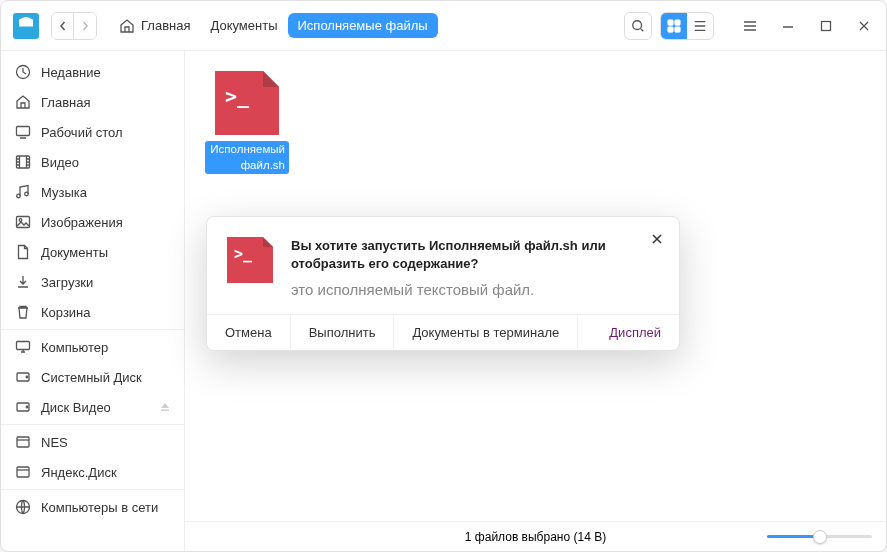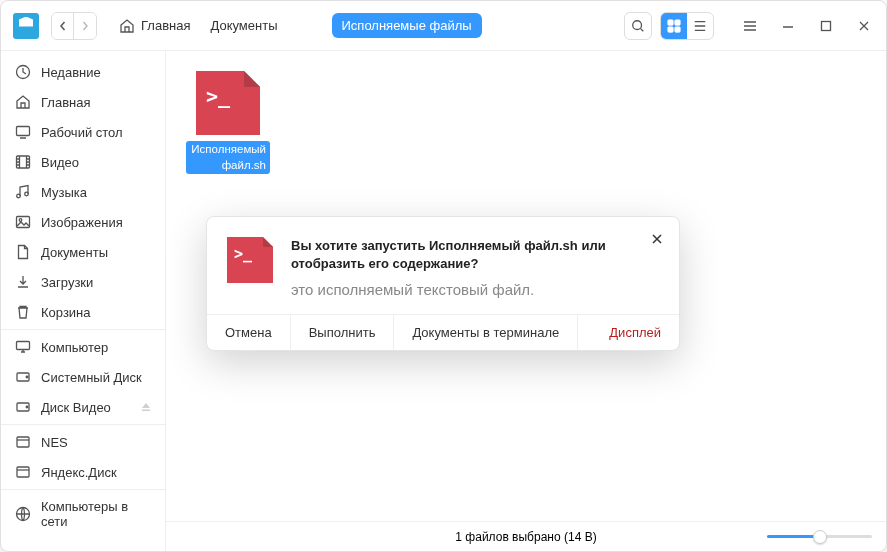--- a/index.html
+++ b/index.html
@@ -7,32 +7,32 @@
 .window { width: 887px; height: 552px; background: #fff; border: 1px solid #e0e0e0; border-radius: 8px; box-shadow: 0 10px 40px rgba(0,0,0,0.15); display: flex; flex-direction: column; position: relative; overflow: hidden; }
 .titlebar { height: 50px; display: flex; align-items: center; padding: 0 12px; gap: 8px; border-bottom: 1px solid #eee; }
 .app-icon { width: 26px; height: 26px; background: #2ca7e0; border-radius: 3px; display: flex; align-items: flex-start; justify-content: center; padding-top: 4px; }
 .app-icon-inner { width: 14px; height: 10px; background: #fff; clip-path: polygon(0 30%, 50% 0, 100% 30%, 100% 100%, 0 100%); }
 .nav-group { display: flex; border: 1px solid #ddd; border-radius: 6px; overflow: hidden; margin-left: 4px; }
 .nav-btn { width: 22px; height: 26px; display: flex; align-items: center; justify-content: center; background: #fff; cursor: pointer; }
 .nav-btn:first-child { border-right: 1px solid #ddd; }
 .nav-btn svg { width: 10px; height: 10px; }
 .breadcrumb { display: flex; align-items: center; margin-left: 4px; gap: 0; }
 .crumb { display: flex; align-items: center; gap: 6px; padding: 5px 10px; border-radius: 6px; font-size: 13px; color: #333; cursor: pointer; }
-.crumb.active { background: #3498ff; color: #fff; margin-left: 44px; }
+.crumb.active { background: #3498ff; color: #fff; }
 .crumb-icon { width: 16px; height: 16px; display: flex; align-items: center; justify-content: center; }
 .spacer { flex: 1; }
 .tb-btn { width: 28px; height: 28px; border: 1px solid #ddd; border-radius: 6px; display: flex; align-items: center; justify-content: center; cursor: pointer; background: #fff; }
 .view-toggle { display: flex; border: 1px solid #ddd; border-radius: 6px; overflow: hidden; }
 .view-btn { width: 26px; height: 26px; display: flex; align-items: center; justify-content: center; cursor: pointer; }
 .view-btn.active { background: #3498ff; }
 .view-btn.active svg { fill: #fff; stroke: #fff; }
 .win-controls { display: flex; gap: 18px; margin-left: 18px; align-items: center; }
 .win-btn { width: 20px; height: 20px; display: flex; align-items: center; justify-content: center; cursor: pointer; }
 .body { flex: 1; display: flex; overflow: hidden; }
-.sidebar { width: 165px; border-right: 1px solid #eee; overflow-y: auto; padding: 4px 0; }
+.sidebar { width: 184px; border-right: 1px solid #eee; overflow-y: auto; padding: 4px 0; }
 .sb-section { border-bottom: 1px solid #eee; padding: 2px 0; }
 .sb-section:last-child { border-bottom: none; }
 .sb-item { display: flex; align-items: center; gap: 10px; padding: 7px 14px; font-size: 13px; color: #333; cursor: pointer; }
 .sb-icon { width: 16px; height: 16px; display: flex; align-items: center; justify-content: center; flex-shrink: 0; }
 .sb-eject { margin-left: auto; opacity: 0.4; }
 .content { flex: 1; display: flex; flex-direction: column; position: relative; }
 .files-area { flex: 1; padding: 14px; display: flex; align-content: flex-start; flex-wrap: wrap; gap: 10px; }
 .file-item { width: 96px; display: flex; flex-direction: column; align-items: center; padding: 6px; border-radius: 4px; cursor: pointer; }
 .file-thumb { width: 64px; height: 64px; position: relative; margin-bottom: 6px; }
 .sh-icon-body { position: absolute; inset: 0; background: #d94452; clip-path: polygon(0 0, 75% 0, 100% 25%, 100% 100%, 0 100%); }
@@ -51,21 +51,21 @@
 .dialog-icon { width: 46px; height: 46px; position: relative; flex-shrink: 0; }
 .d-sh-body { position: absolute; inset: 0; background: #d94452; clip-path: polygon(0 0, 78% 0, 100% 22%, 100% 100%, 0 100%); }
 .d-sh-fold { position: absolute; top: 0; right: 0; width: 22%; height: 22%; background: #b13b46; clip-path: polygon(0 0, 100% 100%, 0 100%); }
 .d-sh-prompt { position: absolute; top: 12px; left: 7px; color: #fff; font-family: monospace; font-weight: bold; font-size: 15px; line-height: 11px; }
 .dialog-text { flex: 1; }
 .dialog-title { font-size: 13px; font-weight: 600; color: #222; line-height: 1.4; margin-bottom: 8px; }
 .dialog-sub { font-size: 15px; color: #888; }
 .dialog-buttons { display: flex; border-top: 1px solid #eee; }
 .dlg-btn { flex-shrink: 0; padding: 10px 18px; font-size: 13px; color: #333; cursor: pointer; text-align: center; border-right: 1px solid #eee; }
 .dlg-btn:last-child { border-right: none; }
-.dlg-btn.primary { color: #b91c1c; margin-left: auto; }
+.dlg-btn.primary { color: #701a75; margin-left: auto; }
 svg { display: block; }
 </style>
 </head>
 <body>
 
 <div class="window">
 
   <div class="titlebar">
     <div class="app-icon">
         <div class="app-icon-inner"></div>

